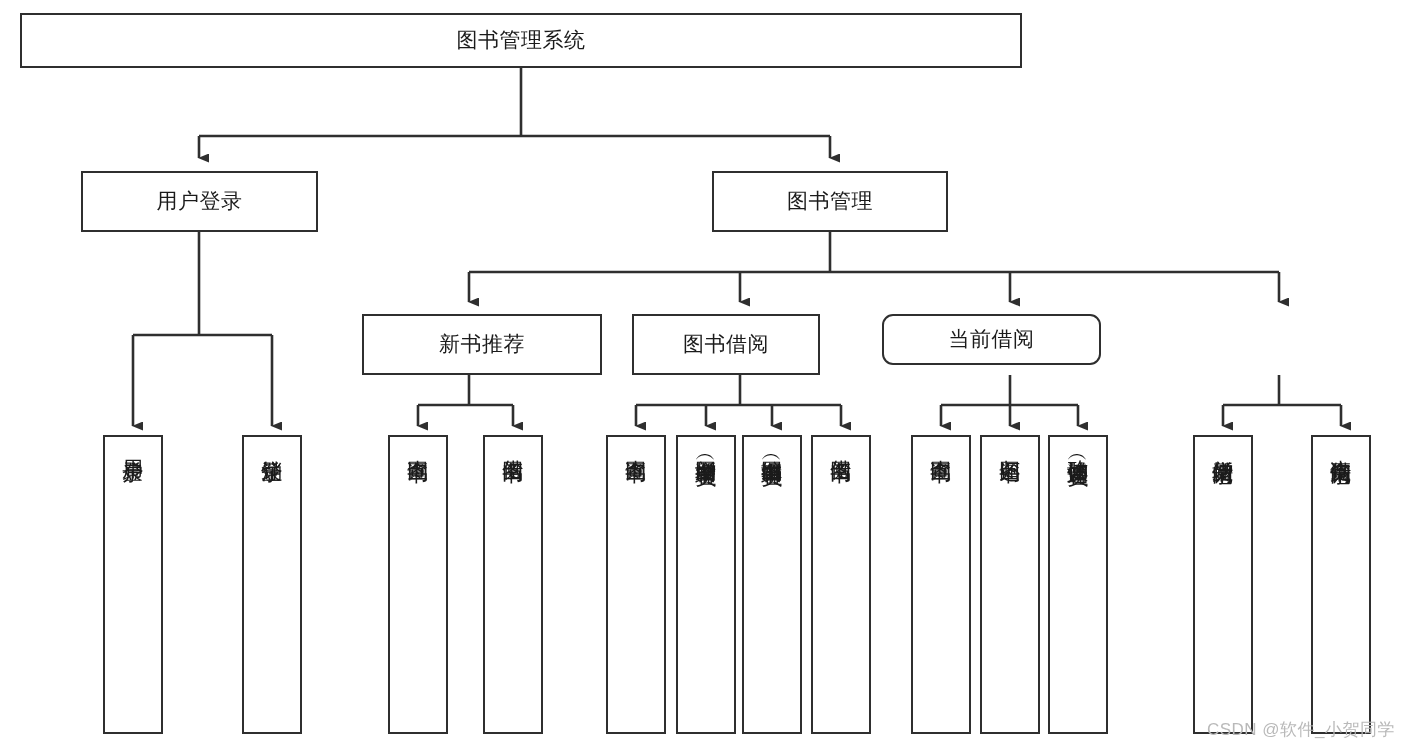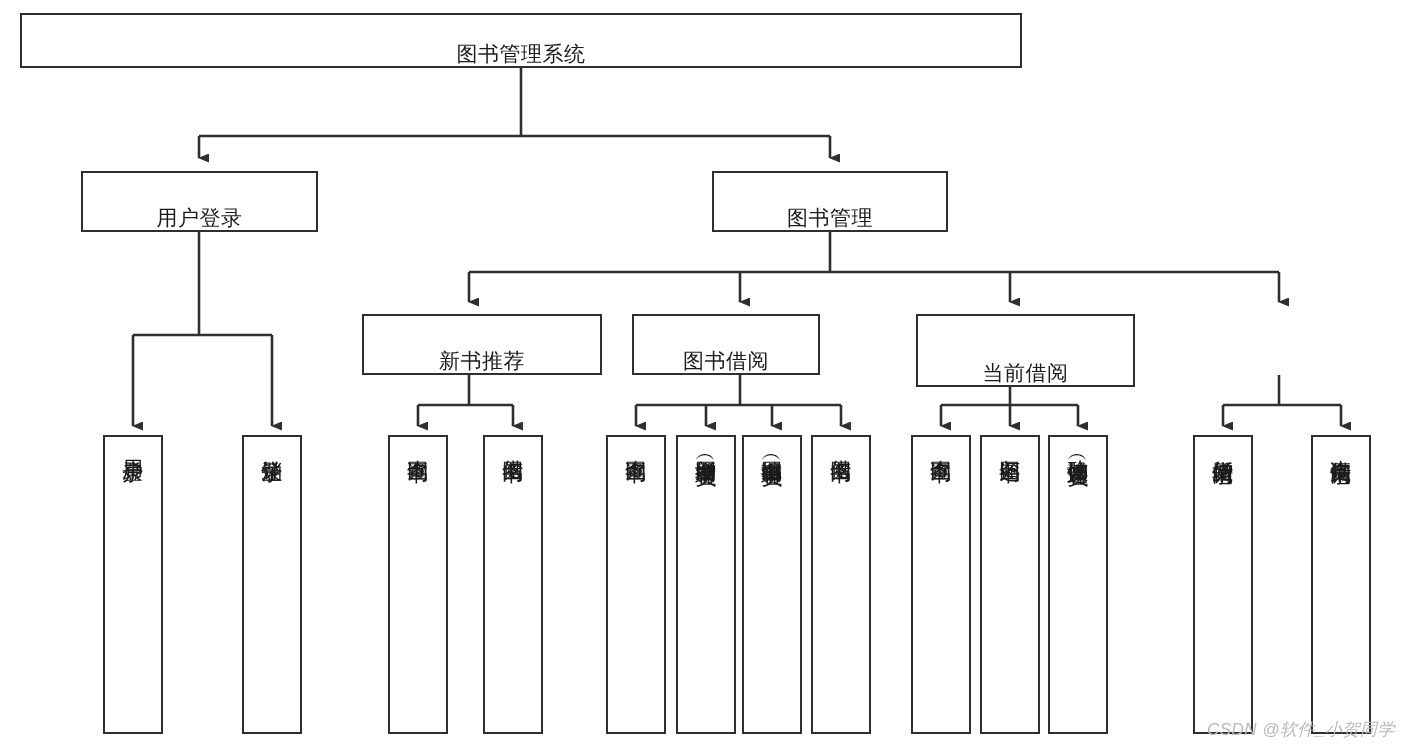--- a/index.html
+++ b/index.html
@@ -25,21 +25,21 @@
     top: 0;
     width: 1405px;
     height: 747px;
   }
   .node-box {
     position: absolute;
     box-sizing: border-box;
     background: #ffffff;
     border: 2.5px solid #2f2f2f;
     display: flex;
-    align-items: flex-end;
+    align-items: center;
     justify-content: center;
     overflow: hidden;
   }
   .node-label-h {
     font-size: 21px;
     color: #1b1b1b;
     line-height: 1.15;
     white-space: nowrap;
     letter-spacing: 0.5px;
   }
@@ -61,21 +61,20 @@
     display: block;
   }
   #watermark {
     position: absolute;
     right: 10px;
     bottom: 6px;
     font-size: 17px;
     color: #b9b9b9;
     white-space: nowrap;
     letter-spacing: 0.5px;
-    font-style: italic;
   }
 </style>
 </head>
 <body>
 
 <div id="diagram-root">
 
   <svg class="diagram-svg" viewBox="0 0 1405 747" aria-hidden="true">
     <defs>
       <marker id="arrowhead" markerWidth="9" markerHeight="11" refX="4.5" refY="10" orient="auto" markerUnits="userSpaceOnUse">
@@ -136,21 +135,21 @@
   <div class="node-box" style="left:712px; top:171px; width:236px; height:61px;">
     <span class="node-label-h">图书管理</span>
   </div>
 
   <div class="node-box" style="left:362px; top:314px; width:240px; height:61px;">
     <span class="node-label-h">新书推荐</span>
   </div>
   <div class="node-box" style="left:632px; top:314px; width:188px; height:61px;">
     <span class="node-label-h">图书借阅</span>
   </div>
-  <div class="node-box" style="left:916px; top:314px; width:219px; height:73px;">
+  <div class="node-box" style="left:882px; top:314px; width:219px; height:51px;border-radius:11px;">
     <span class="node-label-h">当前借阅</span>
   </div>
 
   <div class="node-box leaf-box" style="left:103px; top:435px; width:60px; height:299px;">
     <span class="node-label-v">用户登录</span>
   </div>
   <div class="node-box leaf-box" style="left:242px; top:435px; width:60px; height:299px;">
     <span class="node-label-v">注销登录</span>
   </div>
 

